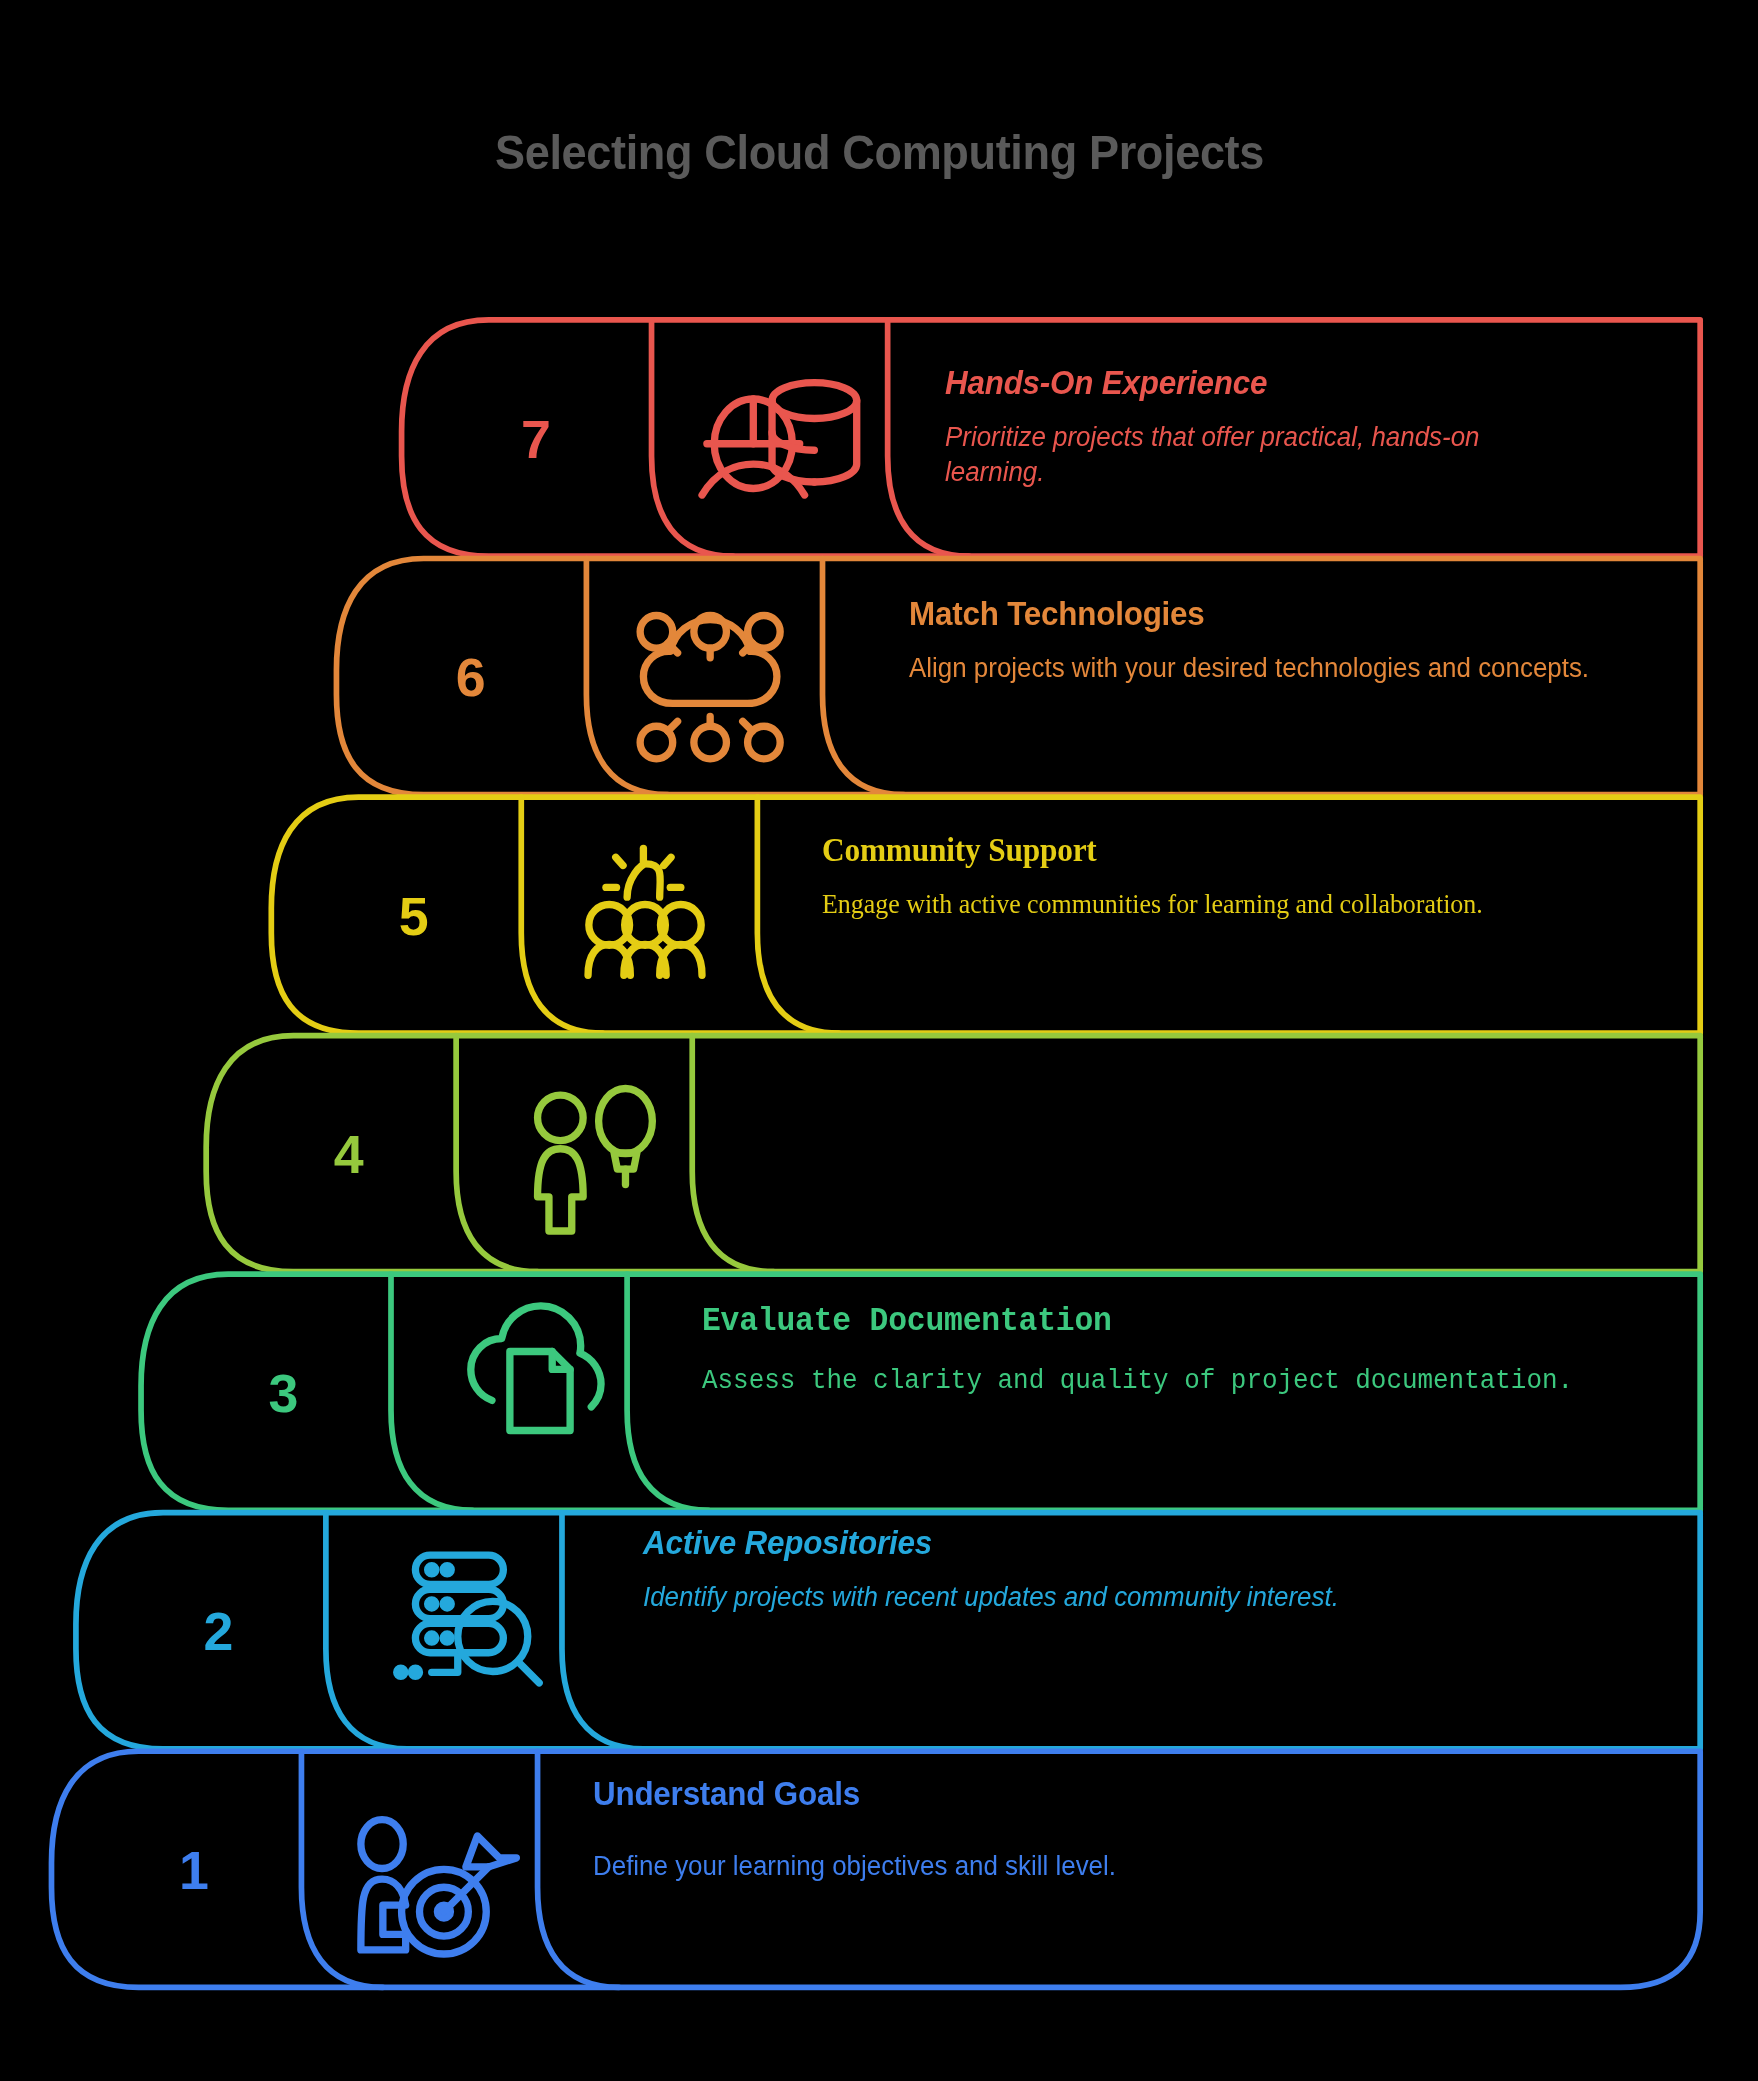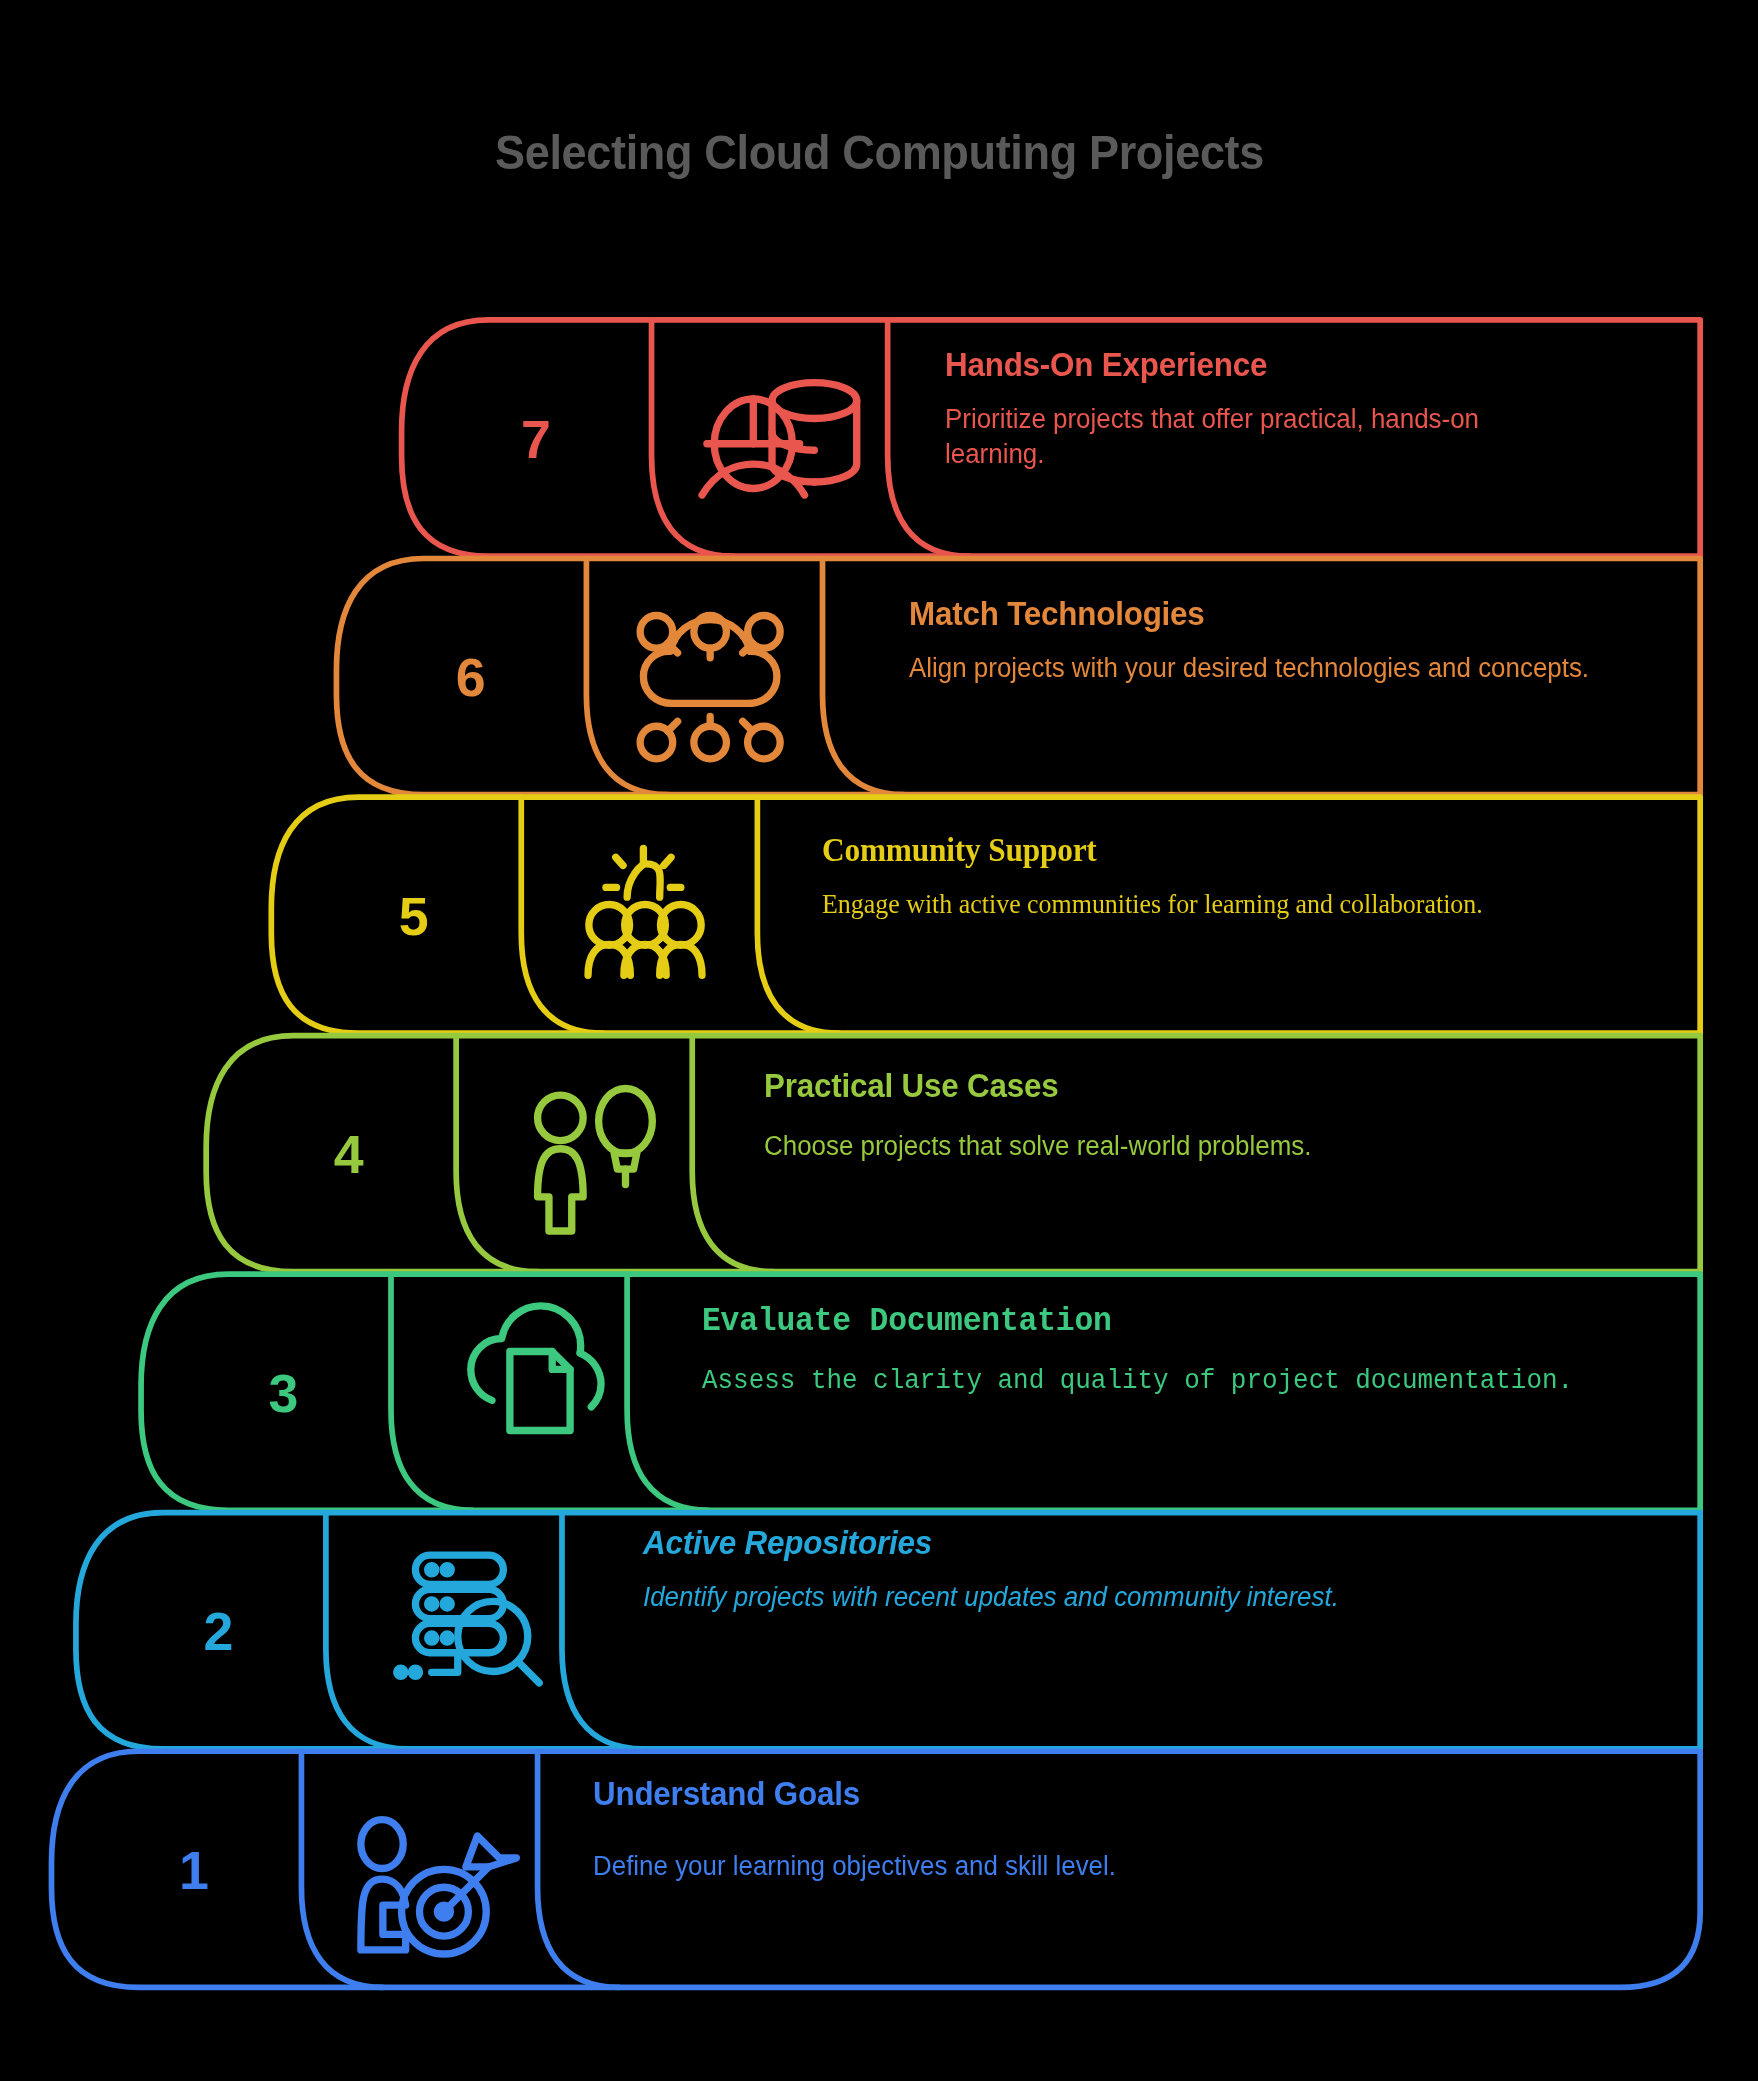--- a/index.html
+++ b/index.html
@@ -250,39 +250,35 @@
         <circle cx="545" cy="2348" r="8" fill="#3E7EEE"></circle>
         <path d="M 545 2348 L 600 2293"></path>
         <path d="M 600 2293 L 572 2293 L 586 2255 L 613 2282 L 634 2282 L 600 2293 Z"></path>
       </g>
 
       <text x="238" y="2320" text-anchor="middle" fill="#3E7EEE" font-family="Liberation Sans, sans-serif" font-size="66" font-weight="bold">1</text>
     </g>
 
   </svg>
 
-  <div class="row-text" style="left:945px; top:346px; width:757px;">
+  <div class="row-text" style="left:945px; top:364px; width:757px;font-style:italic;">
     <div class="row-title" style="color:#E9564E;">Hands-On Experience</div>
     <div class="row-desc" style="color:#E9564E; margin-top:18px; width:651px;">Prioritize projects that offer practical, hands-on learning.</div>
   </div>
 
   <div class="row-text" style="left:909px; top:595px; width:822px;">
     <div class="row-title" style="color:#E3873A;">Match Technologies</div>
     <div class="row-desc" style="color:#E3873A; margin-top:18px; width:765px;">Align projects with your desired technologies and concepts.</div>
   </div>
 
   <div class="row-text" style="left:822px; top:832px; width:879px;font-family:Liberation Serif, serif;">
     <div class="row-title" style="color:#E4CD14;">Community Support</div>
     <div class="row-desc" style="color:#E4CD14; margin-top:18px; width:814px;">Engage with active communities for learning and collaboration.</div>
   </div>
 
-  <div class="row-text" style="left:764px; top:1067px; width:936px;">
-    <div class="row-title" style="color:#96C93D;">Practical Use Cases</div>
-    <div class="row-desc" style="color:#96C93D; margin-top:24.4px; width:879px;">Choose projects that solve real-world problems.</div>
-  </div>
 
   <div class="row-text" style="left:702px; top:1303px; width:1002px;font-family:Liberation Mono, monospace;">
     <div class="row-title" style="color:#3CC87E;">Evaluate Documentation</div>
     <div class="row-desc" style="color:#3CC87E; margin-top:24.4px; width:945px;">Assess the clarity and quality of project documentation.</div>
   </div>
 
   <div class="row-text" style="left:643px; top:1524px; width:1058px;font-style:italic;">
     <div class="row-title" style="color:#24A8DC;">Active Repositories</div>
     <div class="row-desc" style="color:#24A8DC; margin-top:18px; width:863px;">Identify projects with recent updates and community interest.</div>
   </div>

